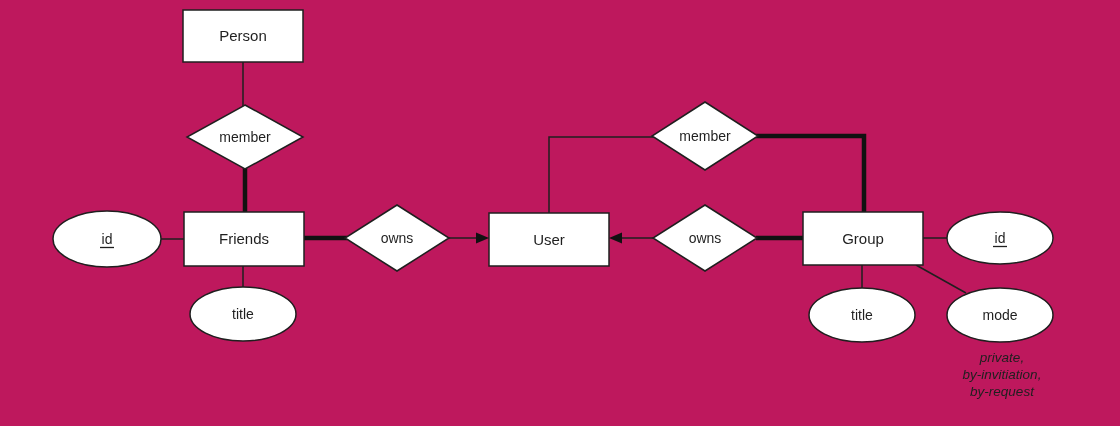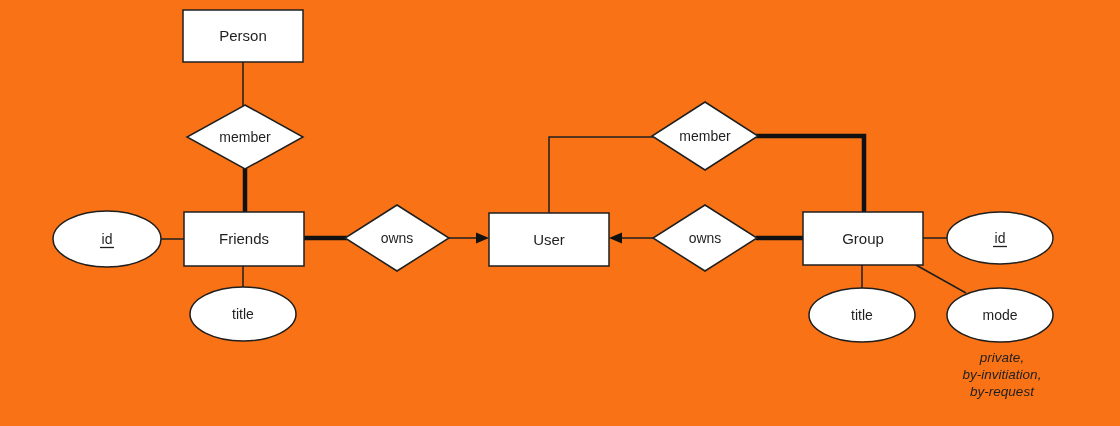--- a/index.html
+++ b/index.html
@@ -4,21 +4,21 @@
 <style>
   html, body {
     margin: 0;
     padding: 0;
     background: #ffffff;
   }
   .canvas {
     position: relative;
     width: 1120px;
     height: 426px;
-    background: #f97316;
+    background: #be185d;
     overflow: hidden;
   }
   svg { display: block; }
   .shape {
     fill: #ffffff;
     stroke: #1f1f1f;
     stroke-width: 1.5;
   }
   .thin {
     stroke: #1f1f1f;

